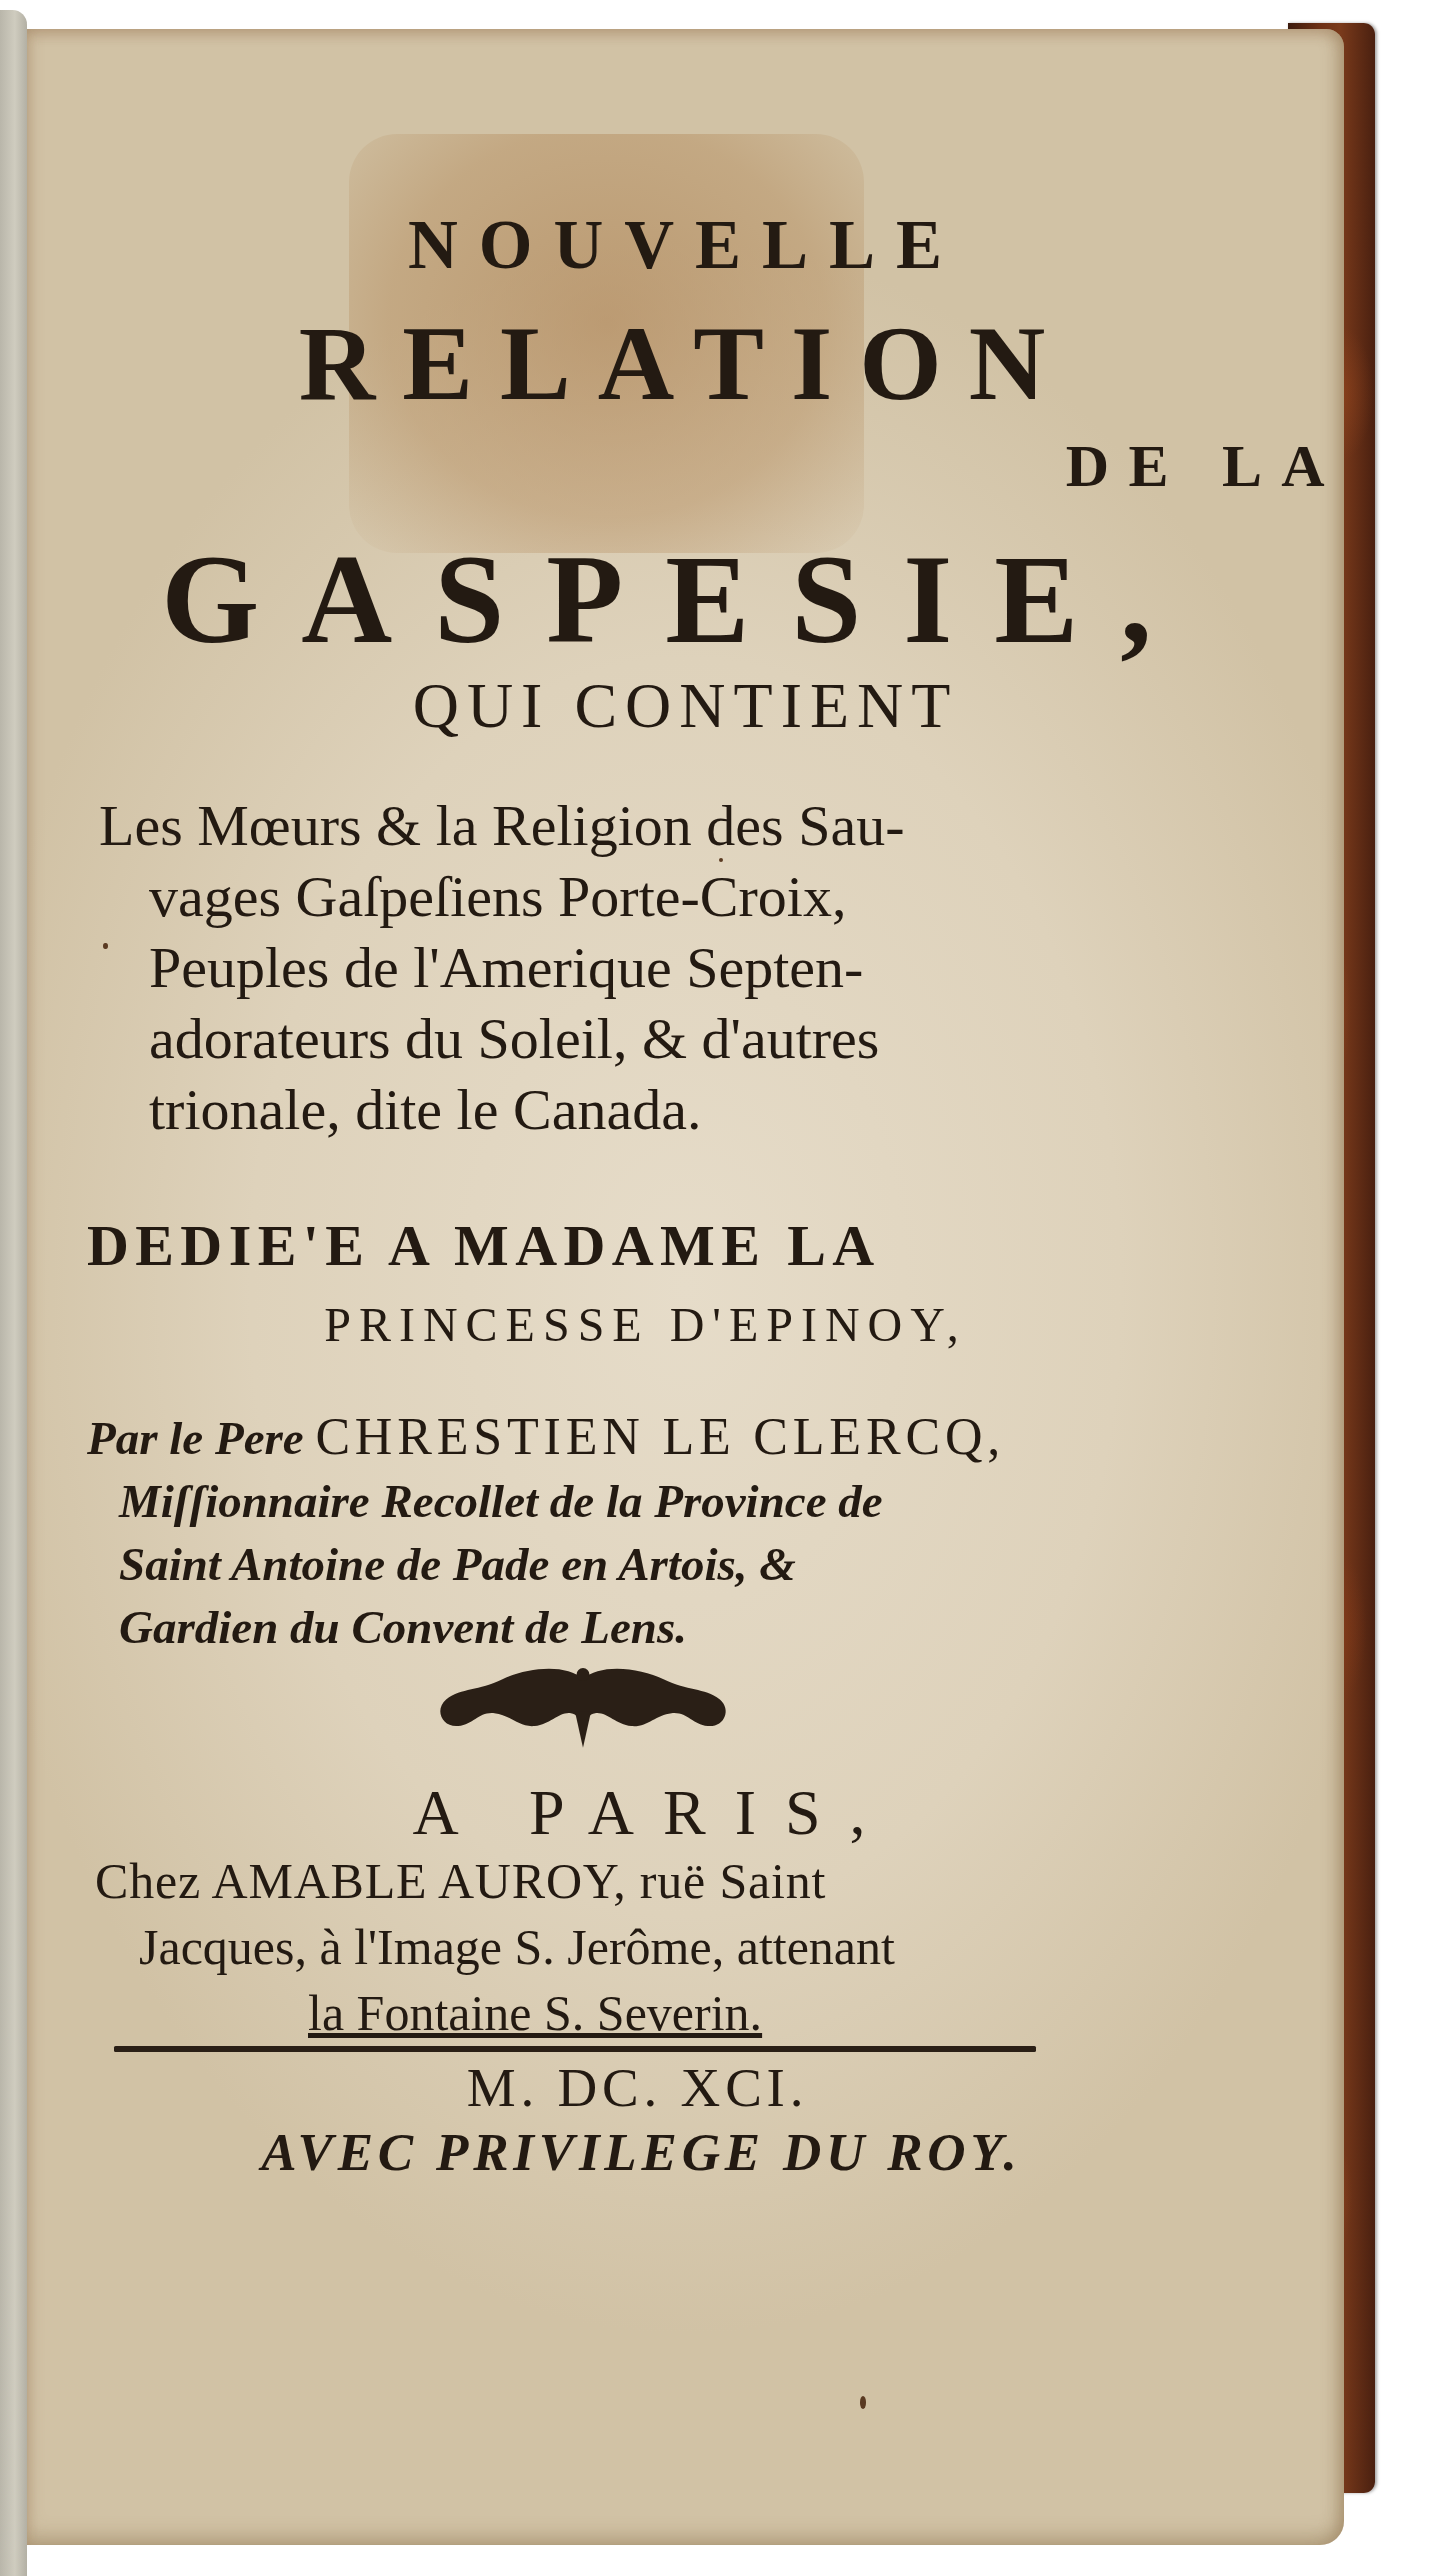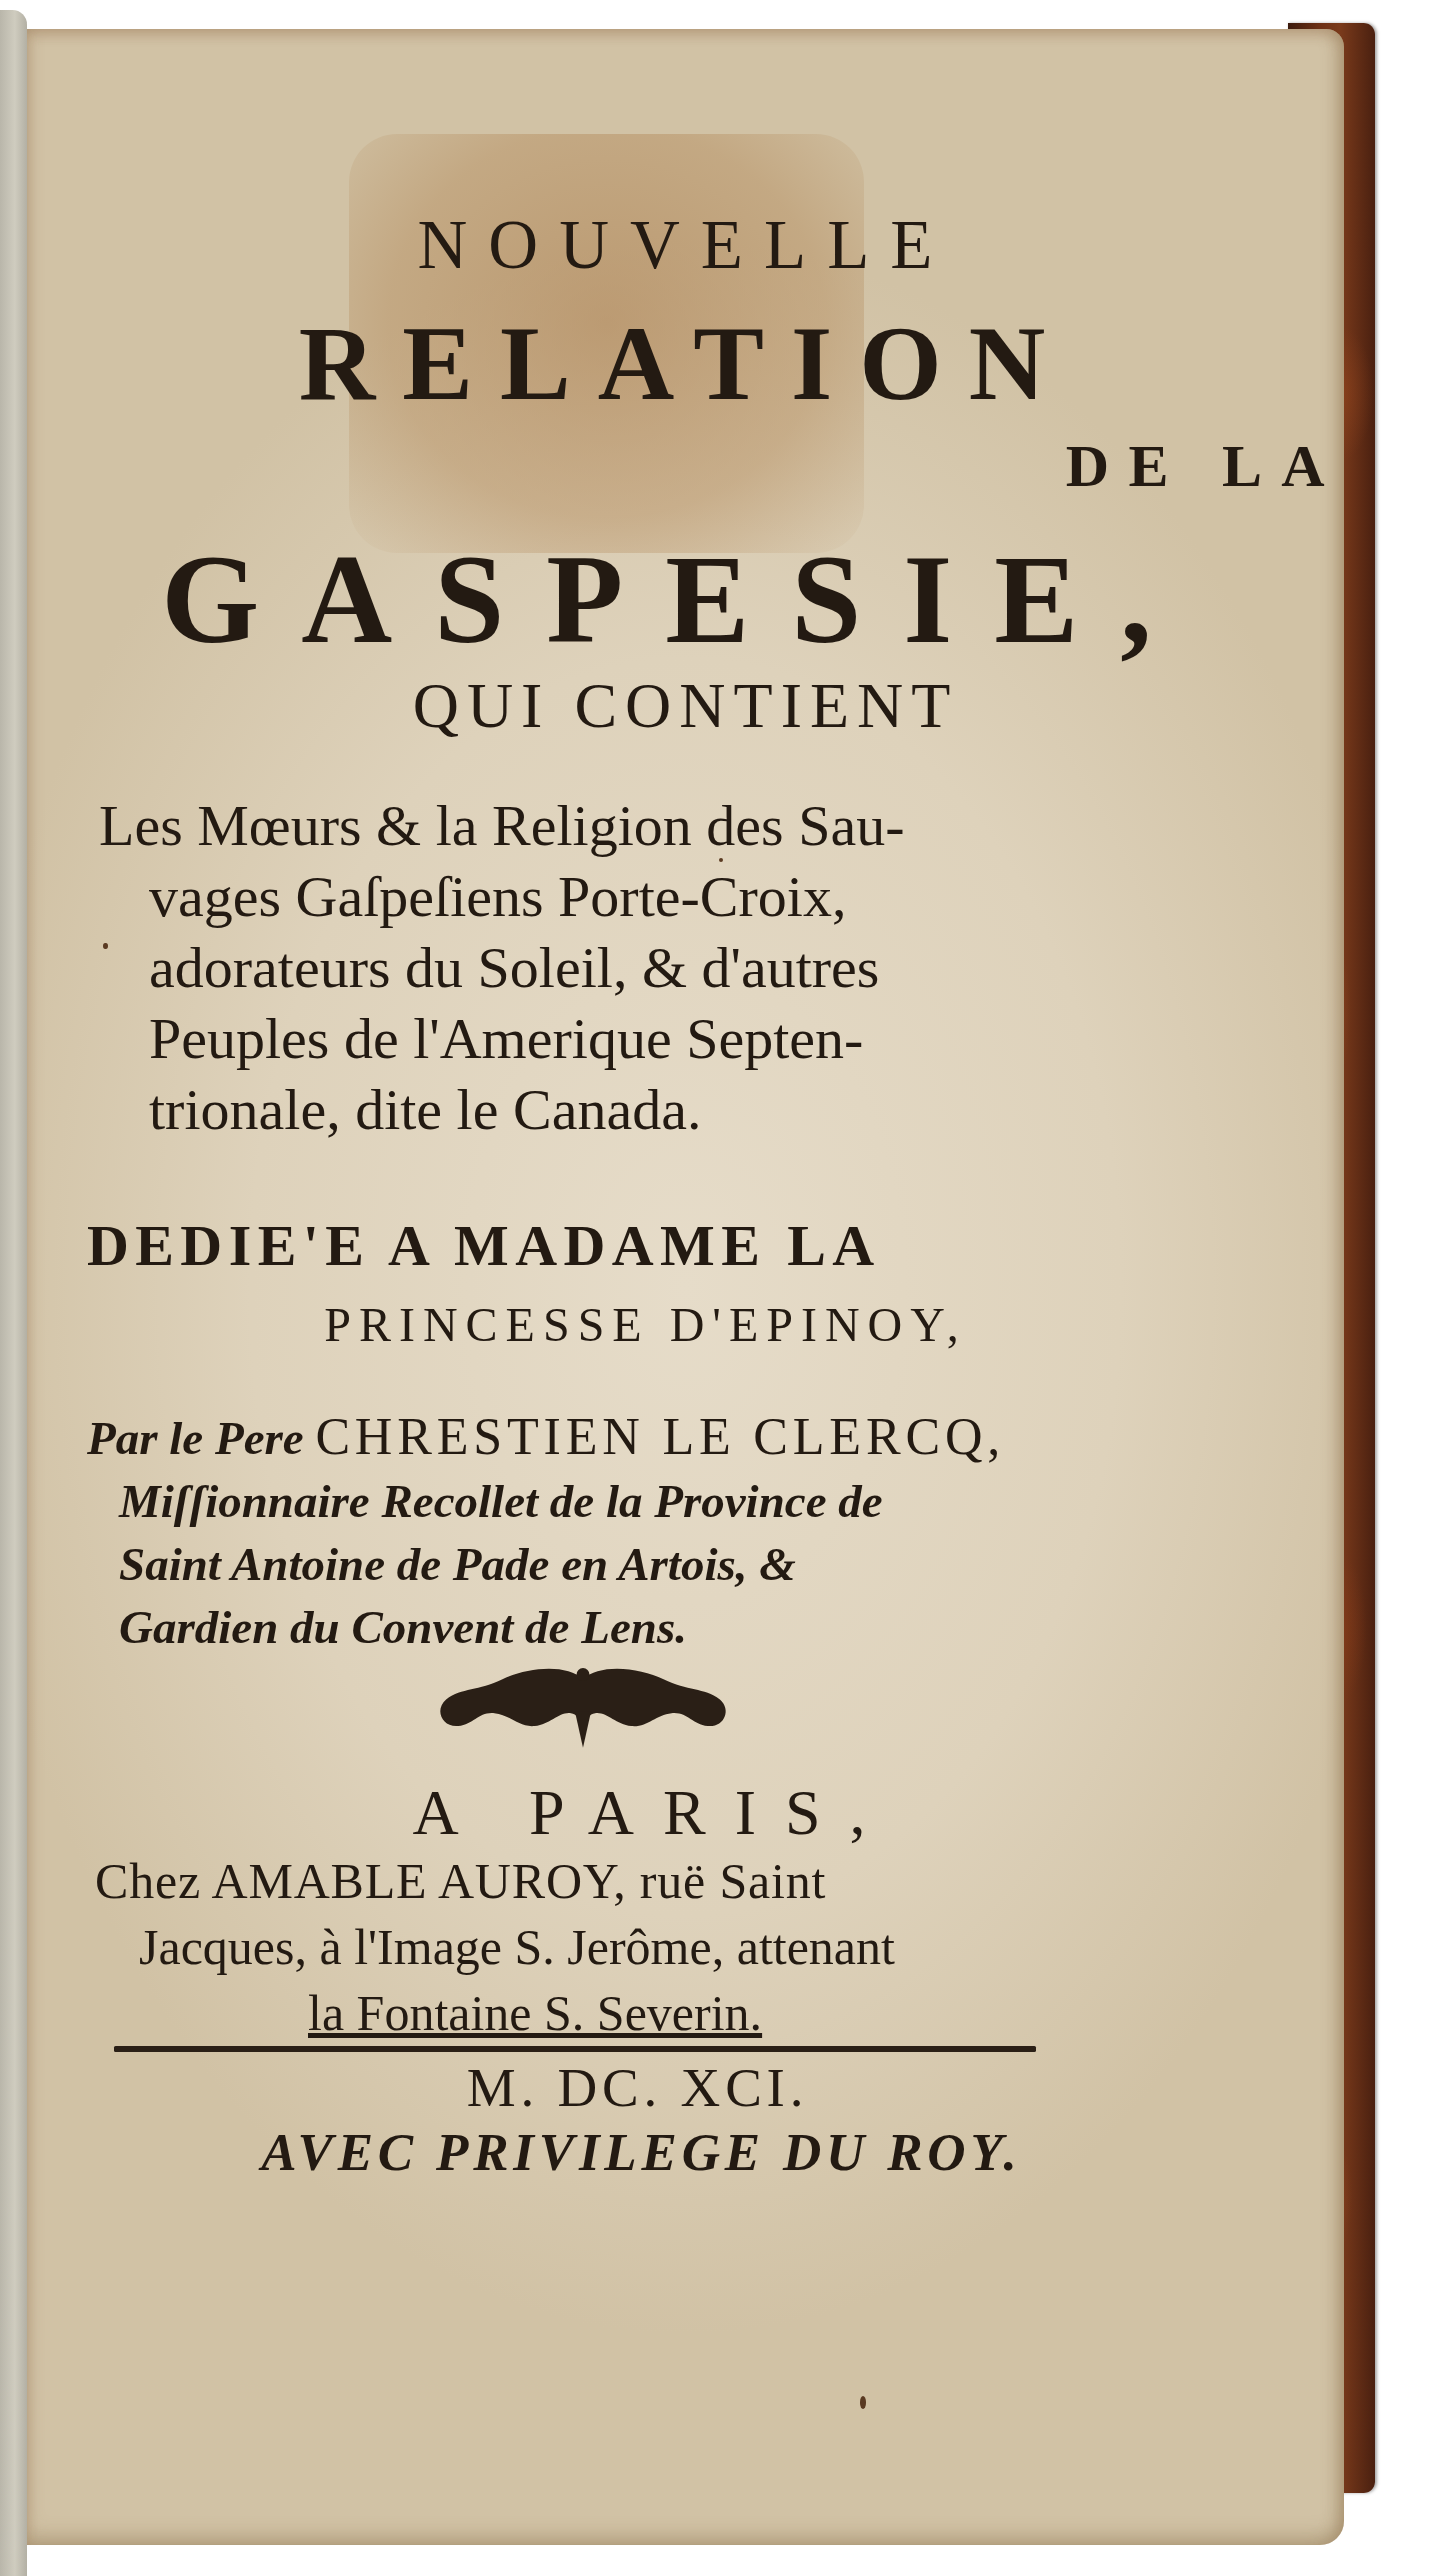--- a/index.html
+++ b/index.html
@@ -38,21 +38,21 @@
 
   
   .stain {
     position:absolute; left:322px; top:105px; width:515px; height:419px;
     border-radius:48px;
     background:radial-gradient(ellipse at 50% 45%, rgba(168,120,70,.55) 0%, rgba(175,130,80,.40) 60%, rgba(180,140,90,0) 100%);
   }
 
   .line { position:absolute; left:0; width:100%; text-align:center; white-space:nowrap; }
 
-  .t-nouvelle { top:177px; font-size:69px; letter-spacing:21px; font-weight:normal; }
+  .t-nouvelle { top:177px; font-size:69px; letter-spacing:21px; font-weight:bold; }
   .t-relation { top:274px; font-size:106px; letter-spacing:27px; font-weight:bold; }
   .t-dela     { top:403px; font-size:60px; letter-spacing:19.3px; font-weight:bold;text-align:right; }
   .t-gaspesie { top:499px; font-size:126px; letter-spacing:42px; font-weight:bold; left:-8px; }
 
   .t-qui { top:640px; font-size:64px; letter-spacing:8px; }
 
   .body-block { position:absolute; left:72px; width:1038px; font-size:58px; line-height:71px; }
   .body-block .b-line { display:block; white-space:nowrap; }
   .b1 { padding-left:0; }
   .b2,.b3,.b4,.b5 { padding-left:50px; }
@@ -92,22 +92,22 @@
   <div class="line t-nouvelle">NOUVELLE</div>
   <div class="line t-relation">RELATION</div>
   <div class="line t-dela">DE LA</div>
   <div class="line t-gaspesie">GASPESIE,</div>
 
   <div class="line t-qui">QUI CONTIENT</div>
 
   <div class="body-block" style="top:761px;">
     <span class="b-line b1">Les Mœurs &amp; la Religion des Sau-</span>
     <span class="b-line b2">vages Gaſpeſiens Porte-Croix,</span>
+    <span class="b-line b4">Peuples de l'Amerique Septen-</span>
     <span class="b-line b3">adorateurs du Soleil, &amp; d'autres</span>
-    <span class="b-line b4">Peuples de l'Amerique Septen-</span>
     <span class="b-line b5">trionale, dite le Canada.</span>
   </div>
 
   <div class="line t-dediee">DEDIE'E A MADAME LA</div>
   <div class="line t-princesse">PRINCESSE D'EPINOY,</div>
 
   <div class="author" style="top:1360px;">
     <span class="a-line">
       <span>Par le Pere </span><span class="sc">CHRESTIEN LE CLERCQ,</span>
     </span>

